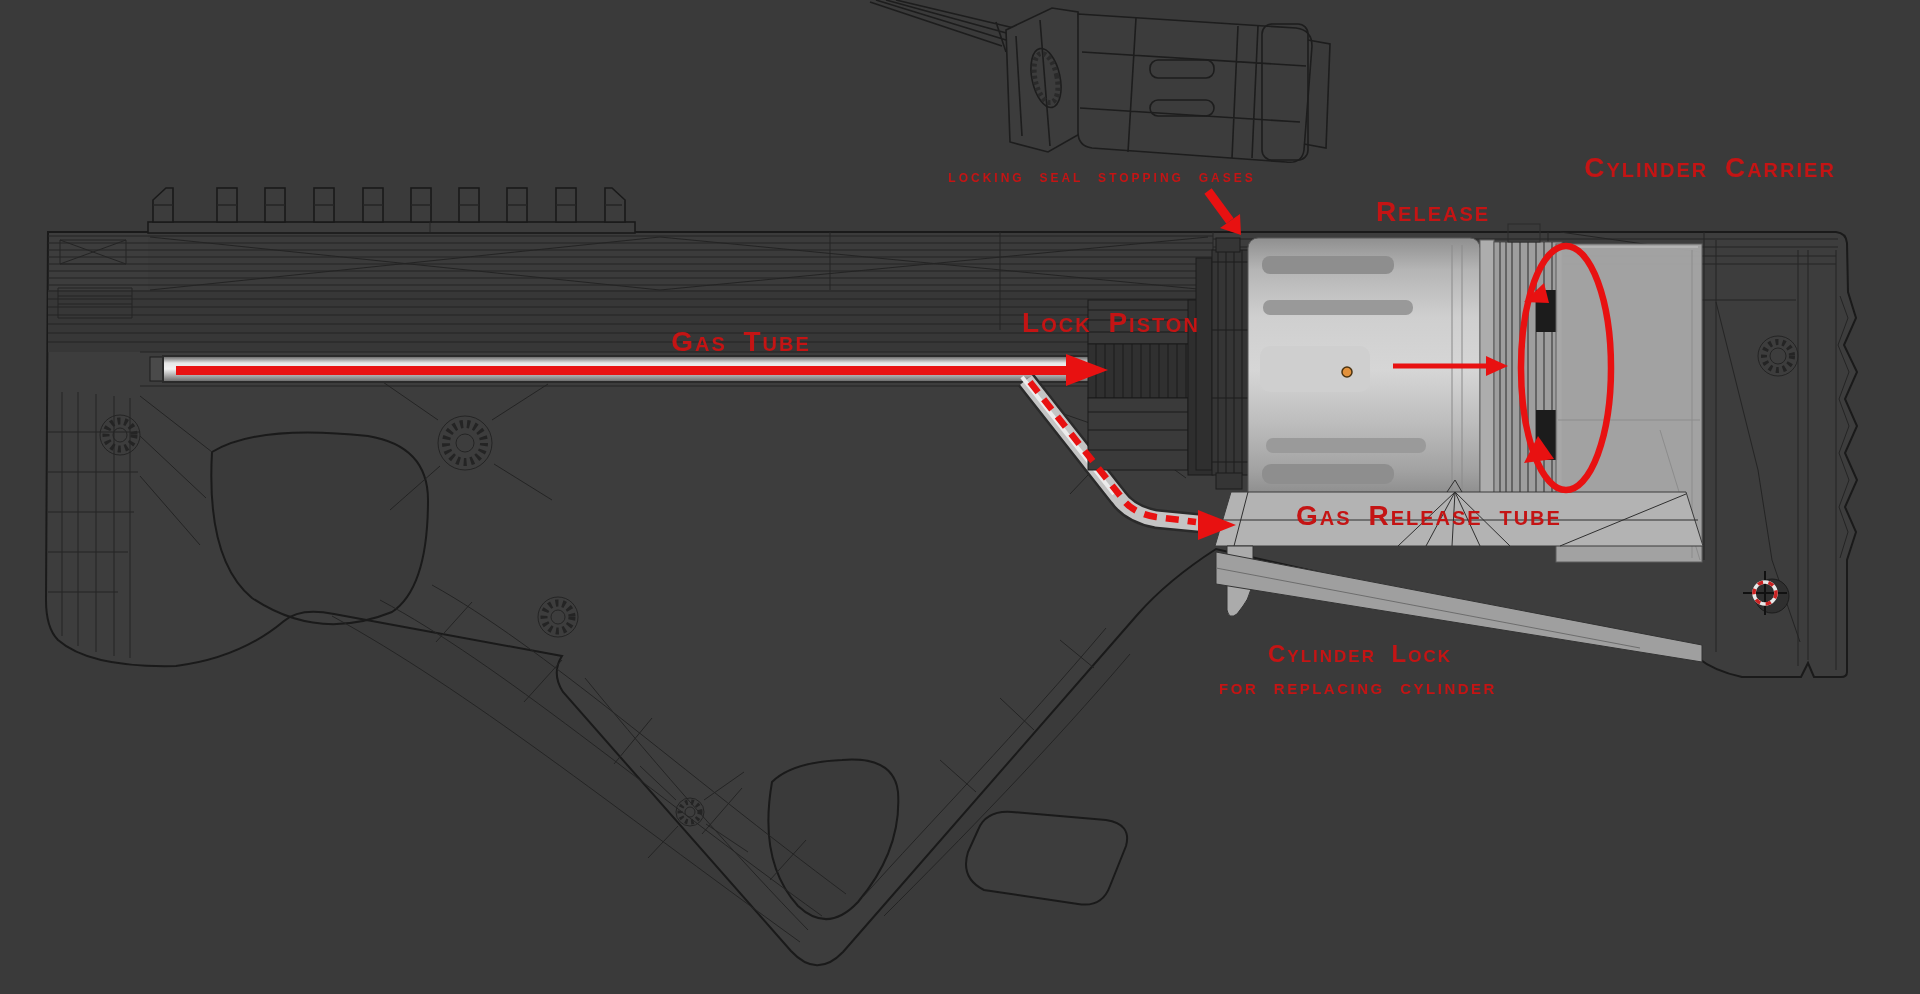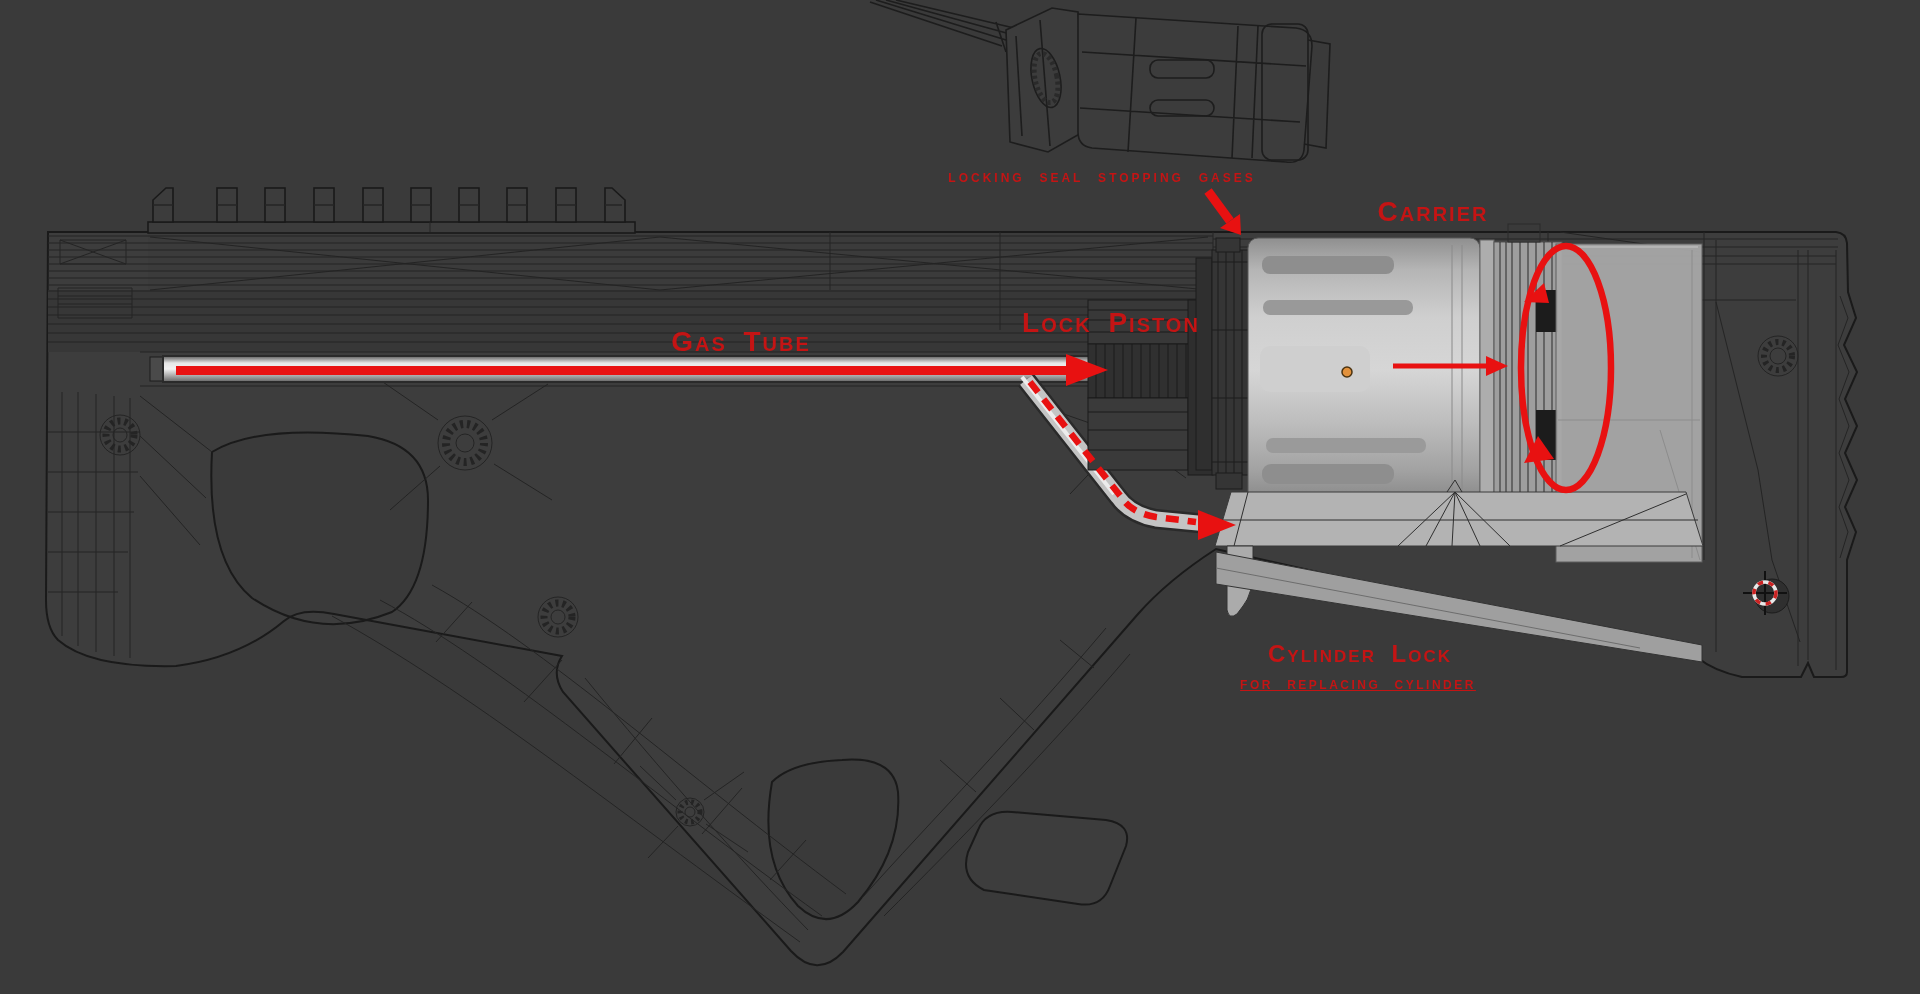--- a/index.html
+++ b/index.html
@@ -4,21 +4,21 @@
 <style>
   html,body{margin:0;padding:0;background:#3a3a3a;}
   #stage{position:relative;width:1920px;height:994px;overflow:hidden;background:#e5e5e5;
          font-family:"Liberation Sans",sans-serif;}
   #wire{position:absolute;left:0;top:0;}
   .lbl{position:absolute;transform:translateX(-50%);white-space:nowrap;
        font-family:"Liberation Sans",sans-serif;font-variant:small-caps;font-weight:700;
        color:#c41414;letter-spacing:2px;word-spacing:7px;}
   .lbl-big{font-size:28px;}
   .lbl-mid{font-size:24px;}
-  .lbl-small{font-size:17px;letter-spacing:2.5px;text-decoration:underline;}
+  .lbl-small{font-size:22px;letter-spacing:2.5px;}
   .lbl-tiny{font-size:17px;letter-spacing:3px;}
 </style>
 </head>
 <body>
 
 <div id="stage">
 
 <svg id="wire" width="1920" height="994" viewBox="0 0 1920 994">
   <defs>
     <linearGradient id="tubeGrad" x1="0" y1="0" x2="0" y2="1">
@@ -231,21 +231,23 @@
     <polygon points="1538,436 1524,463 1554,459" fill="#e81111"></polygon>
   </g>
 </svg>
 
 <div class="lbl lbl-tiny" style="left:1102px;top:167px;">locking seal stopping gases</div>
 
 <div class="lbl lbl-big" style="left:741px;top:326px;">Gas Tube</div>
 
 <div class="lbl lbl-big" style="left:1111px;top:307px;">Lock Piston</div>
 
-<div class="lbl lbl-big" style="left:1433px;top:196px;">Carrier</div>
-
-
+<div class="lbl lbl-big" style="left:1433px;top:196px;">Release</div>
+
+<div class="lbl lbl-big" style="left:1710px;top:152px;">Cylinder Carrier</div>
+
+<div class="lbl lbl-big" style="left:1429px;top:500px;">Gas Release tube</div>
 
 <div class="lbl lbl-mid" style="left:1360px;top:640px;">Cylinder Lock</div>
 
 <div class="lbl lbl-small" style="left:1358px;top:674px;">for replacing cylinder</div>
 
 </div>
 
 </body></html>

